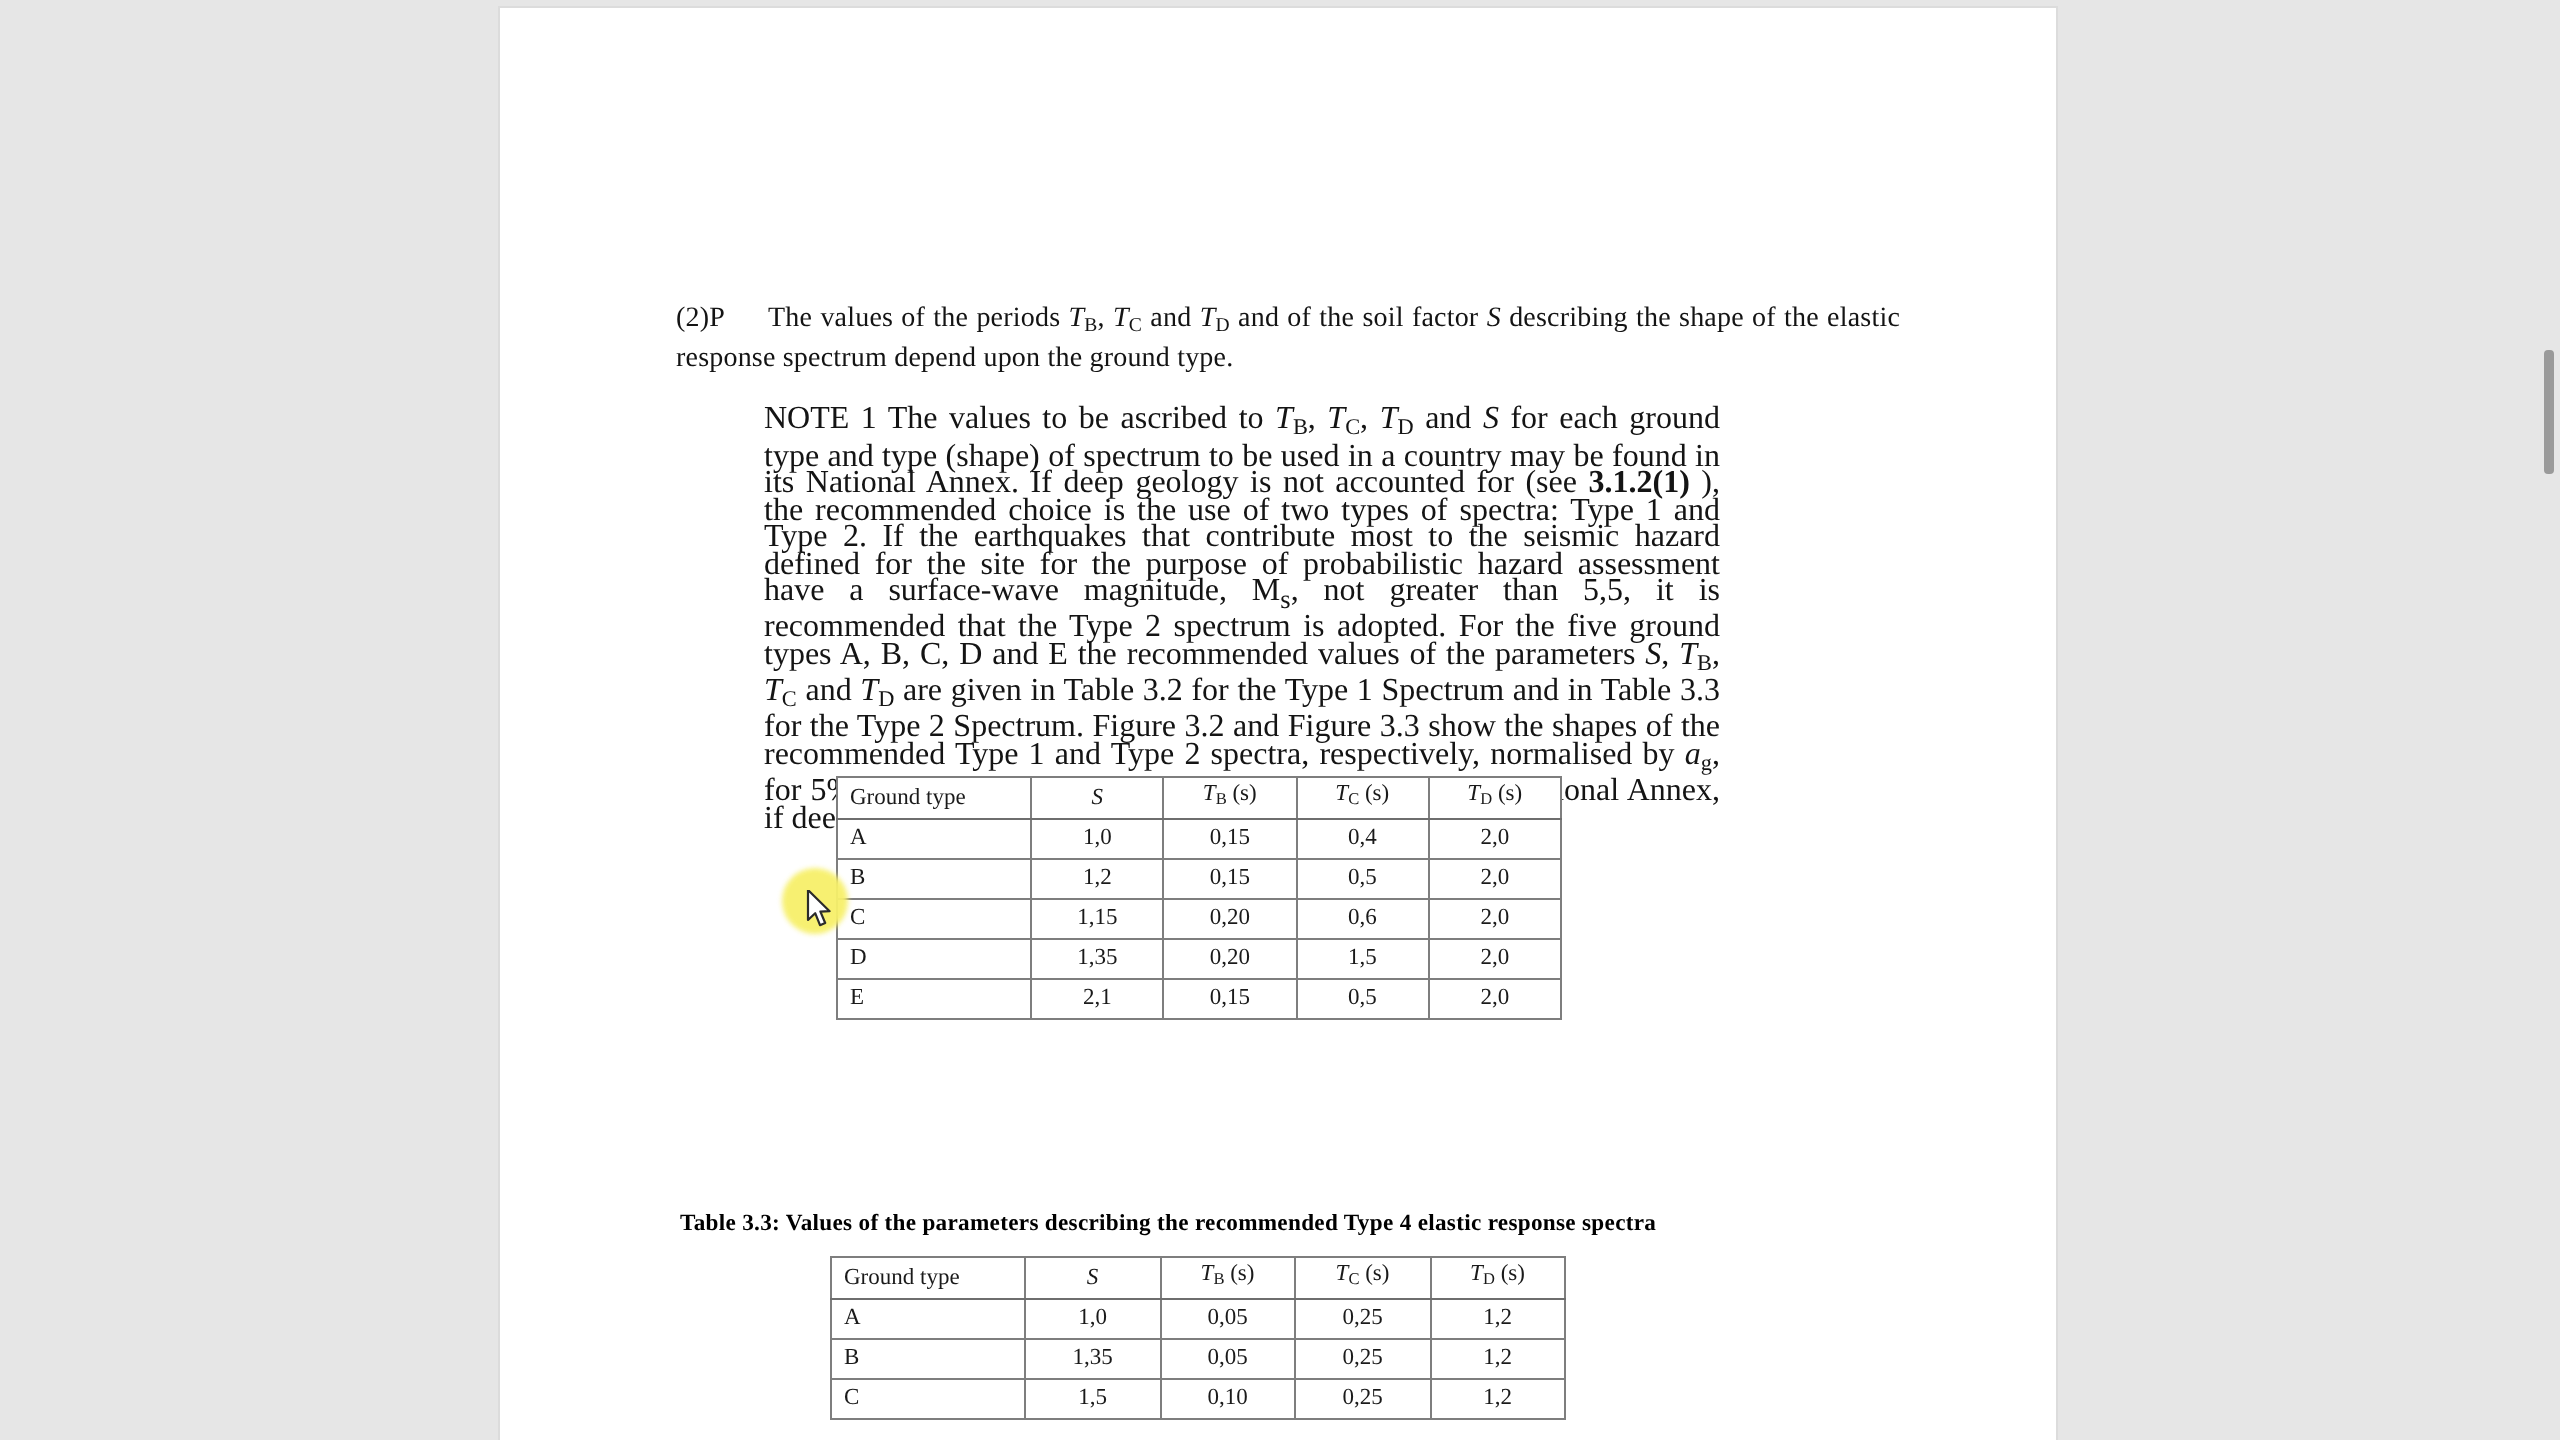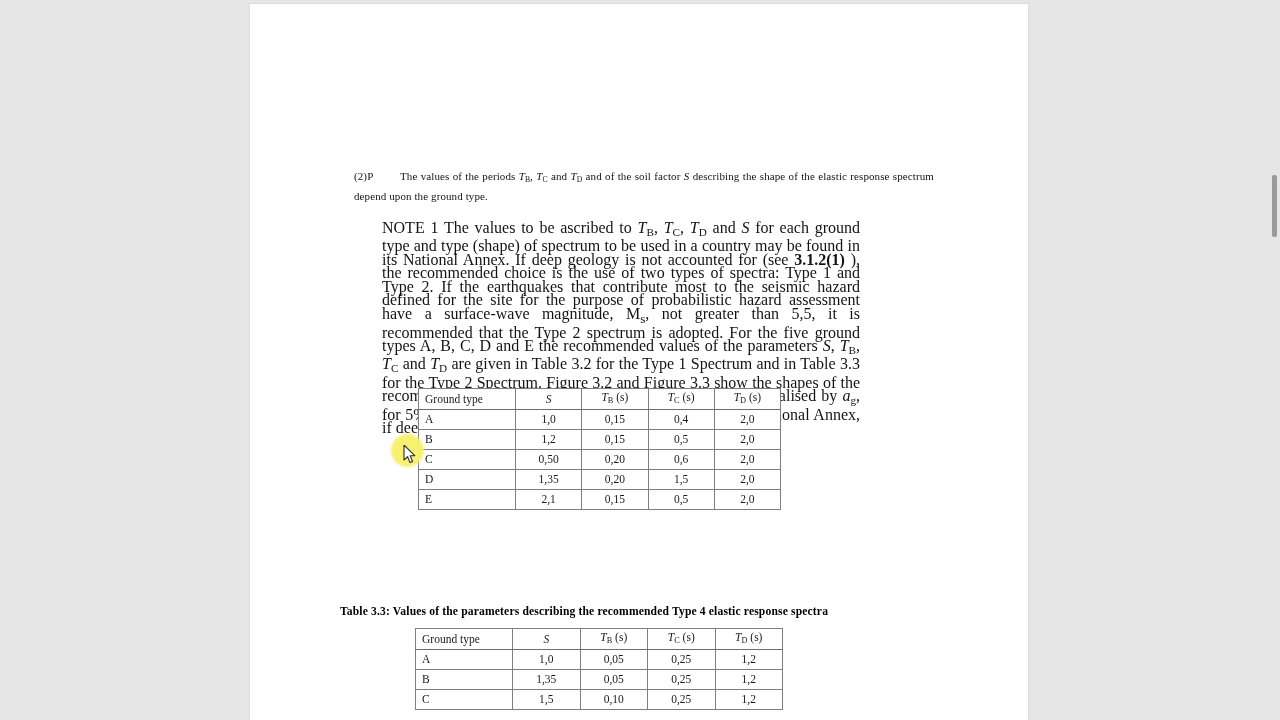--- a/index.html
+++ b/index.html
@@ -34,24 +34,24 @@
   .doc-body {
     position: absolute;
     left: 88px;
     top: 148px;
     width: 612px;
     color: #141414;
   }
 
   
   .clause {
-    font-size: 11px;
+    font-size: 14px;
     line-height: 16.4px;
     text-align: justify;
-    margin: 16px;
+    margin: 0;
     letter-spacing: .1px;
     font-family: Liberation Serif, serif;
   }
   .clause .lead {
     display: inline-block;
     width: 46px;
   }
 
   
   .note {
@@ -201,21 +201,21 @@
           </tr>
           <tr>
             <td class="c-ground">B</td>
             <td class="c-val">1,2</td>
             <td class="c-val">0,15</td>
             <td class="c-val">0,5</td>
             <td class="c-val">2,0</td>
           </tr>
           <tr>
             <td class="c-ground">C</td>
-            <td class="c-val">0,50</td>
+            <td class="c-val">1,15</td>
             <td class="c-val">0,20</td>
             <td class="c-val">0,6</td>
             <td class="c-val">2,0</td>
           </tr>
           <tr>
             <td class="c-ground">D</td>
             <td class="c-val">1,35</td>
             <td class="c-val">0,20</td>
             <td class="c-val">1,5</td>
             <td class="c-val">2,0</td>

